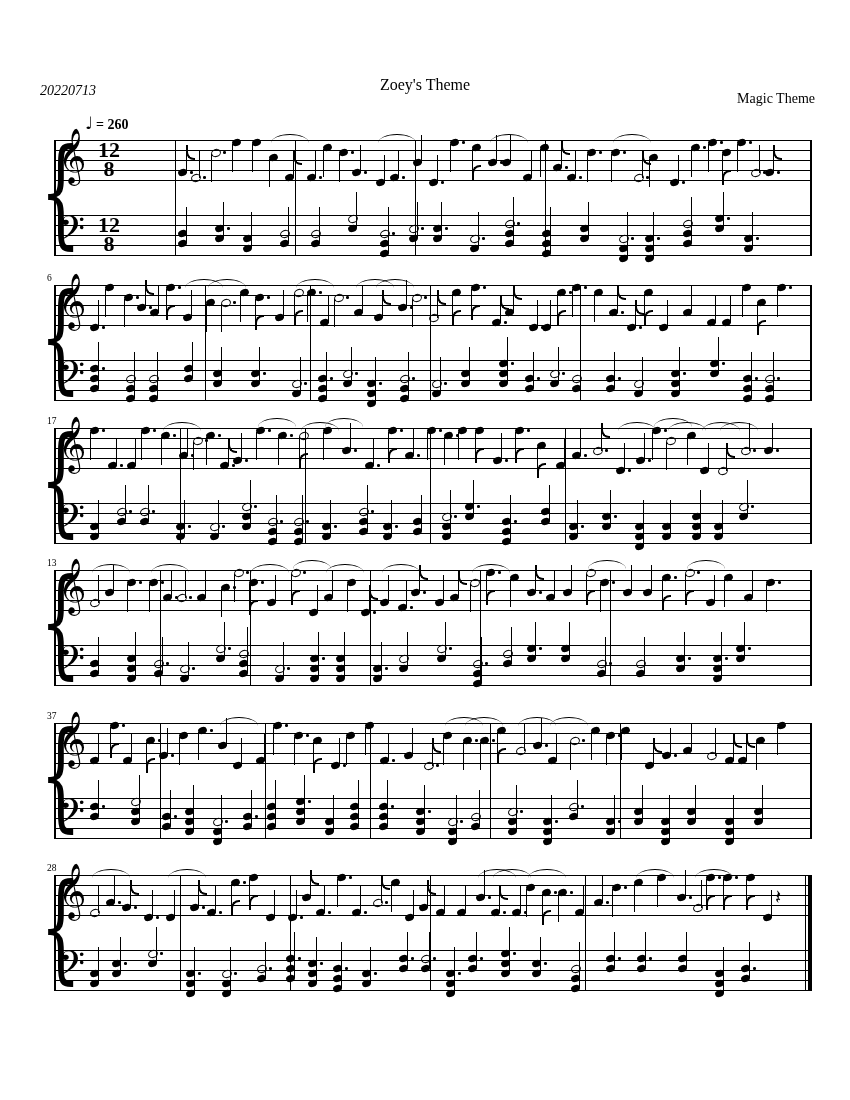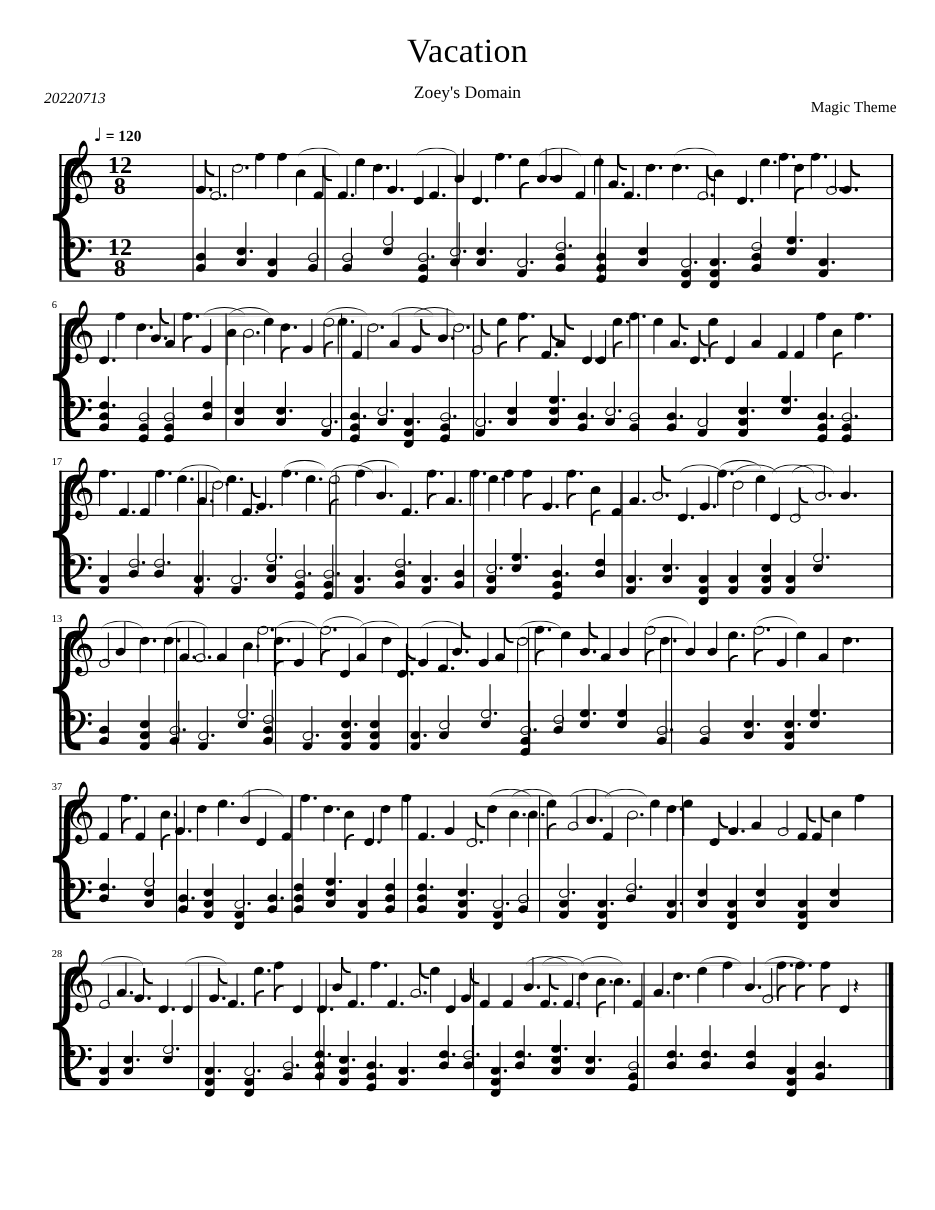--- a/index.html
+++ b/index.html
@@ -225,28 +225,27 @@
     font-family: "DejaVu Sans", sans-serif;
     font-size: 20px;
     line-height: 1;
   }
 </style>
 </head>
 <body>
 
 <div class="sheet">
 
-  <div class="title">Vacation</div>
-  <div class="subtitle">Zoey's Domain</div>
+  <div class="subtitle">Zoey's Theme</div>
   <div class="id-left">20220713</div>
   <div class="composer">Magic Theme</div>
 
   <div class="tempo">
     <span class="tempo-note">♩</span>
-    <span>= 120</span>
+    <span>= 260</span>
   </div>
 
   <div class="system" id="sys1" style="top:140px;">
     <div class="measure-num"></div>
     <div class="brace">{</div>
     <div class="sys-barline"></div>
     <div class="sys-barline end"></div>
 
     <div class="staff" style="top:0px;">
       <div class="line"></div>

